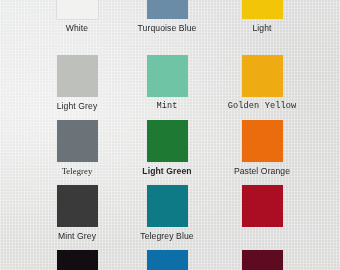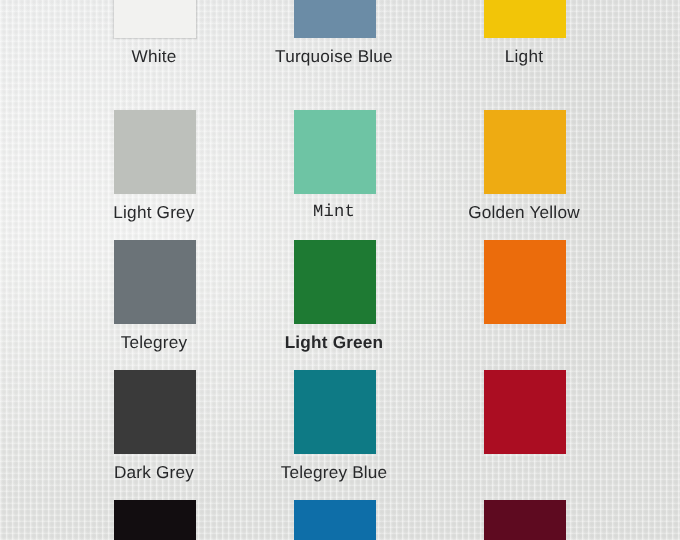--- a/index.html
+++ b/index.html
@@ -90,38 +90,39 @@
   <div class="cell c0 r1">
     <span class="chip" style="background-color:#bdc0bb"></span>
     <span class="label" style="color: rgb(39, 40, 42);">Light Grey</span>
   </div>
   <div class="cell c1 r1">
     <span class="chip" style="background-color:#6ec4a4"></span>
     <span class="label" style="color: rgb(39, 40, 42); font-family: Liberation Mono, monospace;">Mint</span>
   </div>
   <div class="cell c2 r1">
     <span class="chip" style="background-color:#eeab12"></span>
-    <span class="label" style="color: rgb(39, 40, 42);">Golden Yellow</span>
+    <span class="label" style="color: rgb(39, 40, 42); font-family: Liberation Mono, monospace;">Golden Yellow</span>
   </div>
 
   <div class="cell c0 r2">
     <span class="chip" style="background-color:#6b7378"></span>
-    <span class="label" style="color: rgb(39, 40, 42);">Telegrey</span>
+    <span class="label" style="color: rgb(39, 40, 42); font-family: Liberation Serif, serif;">Telegrey</span>
   </div>
   <div class="cell c1 r2">
     <span class="chip" style="background-color:#1e7a33"></span>
     <span class="label" style="color: rgb(39, 40, 42); font-weight: bold;">Light Green</span>
   </div>
   <div class="cell c2 r2">
     <span class="chip" style="background-color:#eb6c0c"></span>
+    <span class="label" style="color: rgb(39, 40, 42);">Pastel Orange</span>
   </div>
 
   <div class="cell c0 r3">
     <span class="chip" style="background-color:#3a3a3a"></span>
-    <span class="label" style="color: rgb(39, 40, 42);">Dark Grey</span>
+    <span class="label" style="color: rgb(39, 40, 42);">Mint Grey</span>
   </div>
   <div class="cell c1 r3">
     <span class="chip" style="background-color:#0e7a85"></span>
     <span class="label" style="color: rgb(39, 40, 42);">Telegrey Blue</span>
   </div>
   <div class="cell c2 r3">
     <span class="chip" style="background-color:#ab0d22"></span>
   </div>
 
   <div class="cell c0 r4">

